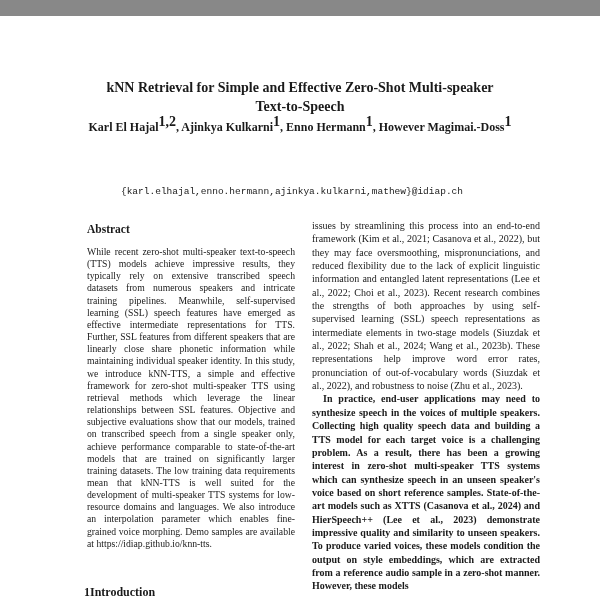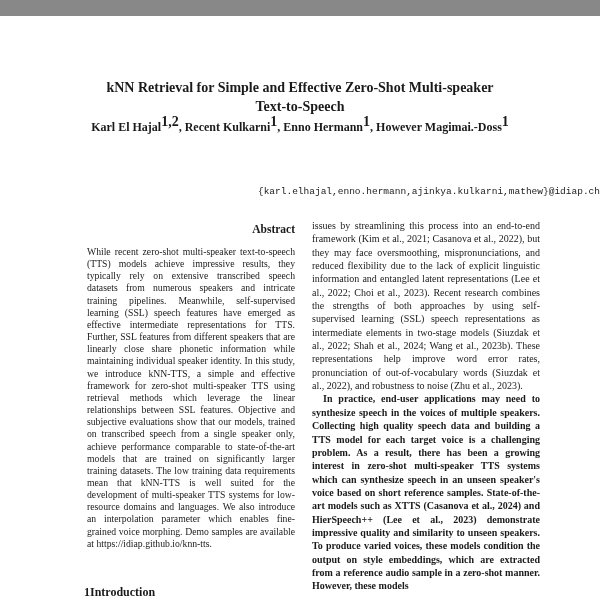--- a/index.html
+++ b/index.html
@@ -33,24 +33,24 @@
   sup.auth-sup { font-size: 14px; vertical-align: super; line-height: 0; }
   .affiliations {
     position: absolute;
     top: 132px; left: 0; right: 0;
     font-size: 11.3px;
     line-height: 13.5px;
     text-align: center;
   }
   .email-line {
     position: absolute;
-    top: 170px; left: 0; right: 0;
+    top: 170px; left: 0; right: 16px;
     font-family: "Liberation Mono", "DejaVu Sans Mono", monospace;
     font-size: 9.5px;
-    text-align: right;
+    text-align: center;
     letter-spacing: 0px;
   }
 
   .col-left {
     position: absolute;
     left: 75px; top: 203px;
     width: 226px; height: 397px;
     overflow: hidden;
   }
   .col-right {
@@ -60,21 +60,21 @@
     overflow: hidden;
     font-size: 10px;
     line-height: 13.35px;
     text-align: justify;
   }
 
   .abstract-heading {
     margin: 4px 6px 0 12px;
     font-weight: bold;
     font-size: 11.5px;
-    text-align: right;
+    text-align: left;
   }
   .abstract-text {
     margin: 11px 6px 0 12px;
     font-size: 9.7px;
     line-height: 12.15px;
     text-align: justify;
     max-height: 332px;
     overflow: hidden;
   }
   .abstract-text .url { color: #1a1a1a; text-decoration: none; cursor: pointer; }
@@ -101,21 +101,21 @@
 </head>
 <body>
 
 <div id="page">
 
   <div class="paper-title">
     <div>kNN Retrieval for Simple and Effective Zero-Shot Multi-speaker</div>
     <div>Text-to-Speech</div>
   </div>
 
-  <div class="authors-line"><span><span>Karl El Hajal</span><sup class="auth-sup">1,2</sup><span>, </span></span><span><span>Recent Kulkarni</span><sup class="auth-sup">1</sup><span>, </span></span><span><span>Enno Hermann</span><sup class="auth-sup">1</sup><span>, </span></span><span><span>However Magimai.-Doss</span><sup class="auth-sup">1</sup><span></span></span></div>
+  <div class="authors-line"><span><span>Karl El Hajal</span><sup class="auth-sup">1,2</sup><span>, </span></span><span><span>Ajinkya Kulkarni</span><sup class="auth-sup">1</sup><span>, </span></span><span><span>Enno Hermann</span><sup class="auth-sup">1</sup><span>, </span></span><span><span>However Magimai.-Doss</span><sup class="auth-sup">1</sup><span></span></span></div>
 
   <div class="affiliations">
   </div>
 
   <div class="email-line">{karl.elhajal,enno.hermann,ajinkya.kulkarni,mathew}@idiap.ch</div>
 
   <div class="col-left">
     <div class="abstract-heading">Abstract</div>
     <div class="abstract-text"><span>While recent zero-shot multi-speaker text-to-speech (TTS) models achieve impressive results, they typically rely on extensive transcribed speech datasets from numerous speakers and intricate training pipelines. Meanwhile, self-supervised learning (SSL) speech features have emerged as effective intermediate representations for TTS. Further, SSL features from different speakers that are linearly close share phonetic information while maintaining individual speaker identity. In this study, we introduce kNN-TTS, a simple and effective framework for zero-shot multi-speaker TTS using retrieval methods which leverage the linear relationships between SSL features. Objective and subjective evaluations show that our models, trained on transcribed speech from a single speaker only, achieve performance comparable to state-of-the-art models that are trained on significantly larger training datasets. The low training data requirements mean that kNN-TTS is well suited for the development of multi-speaker TTS systems for low-resource domains and languages. We also introduce an interpolation parameter which enables fine-grained voice morphing. Demo samples are available at </span><span class="url">https://idiap.github.io/knn-tts</span><span>.</span></div>
 

